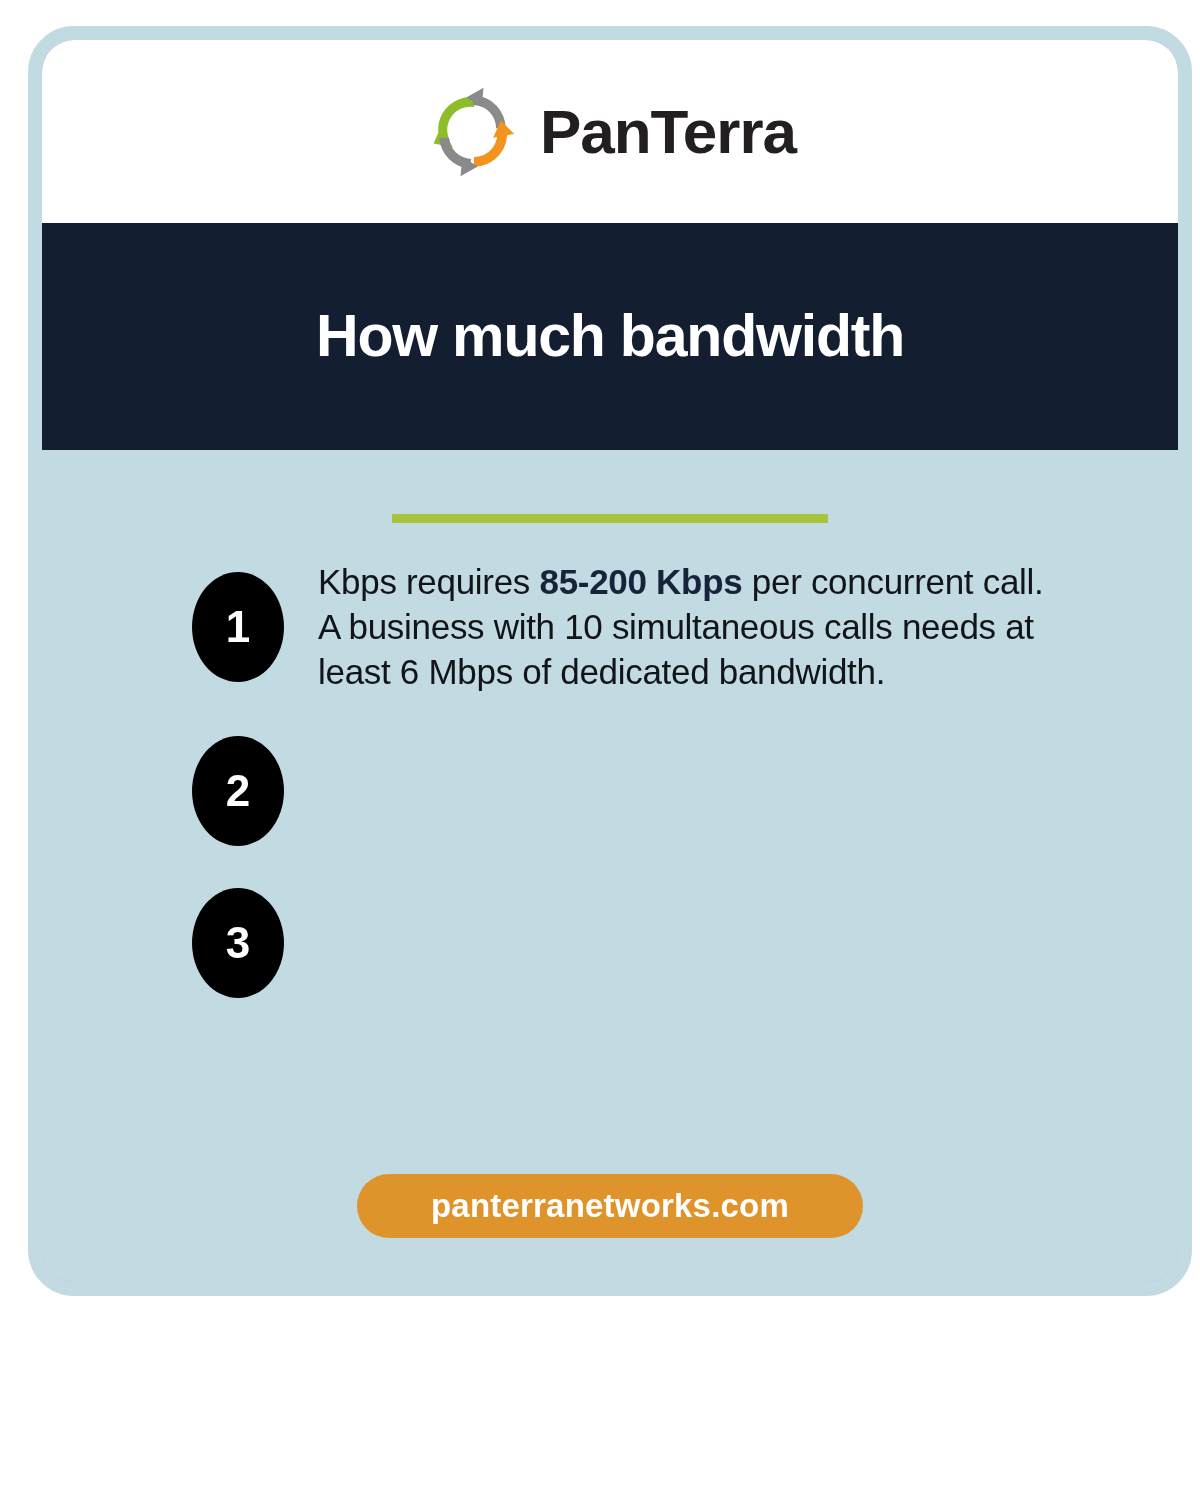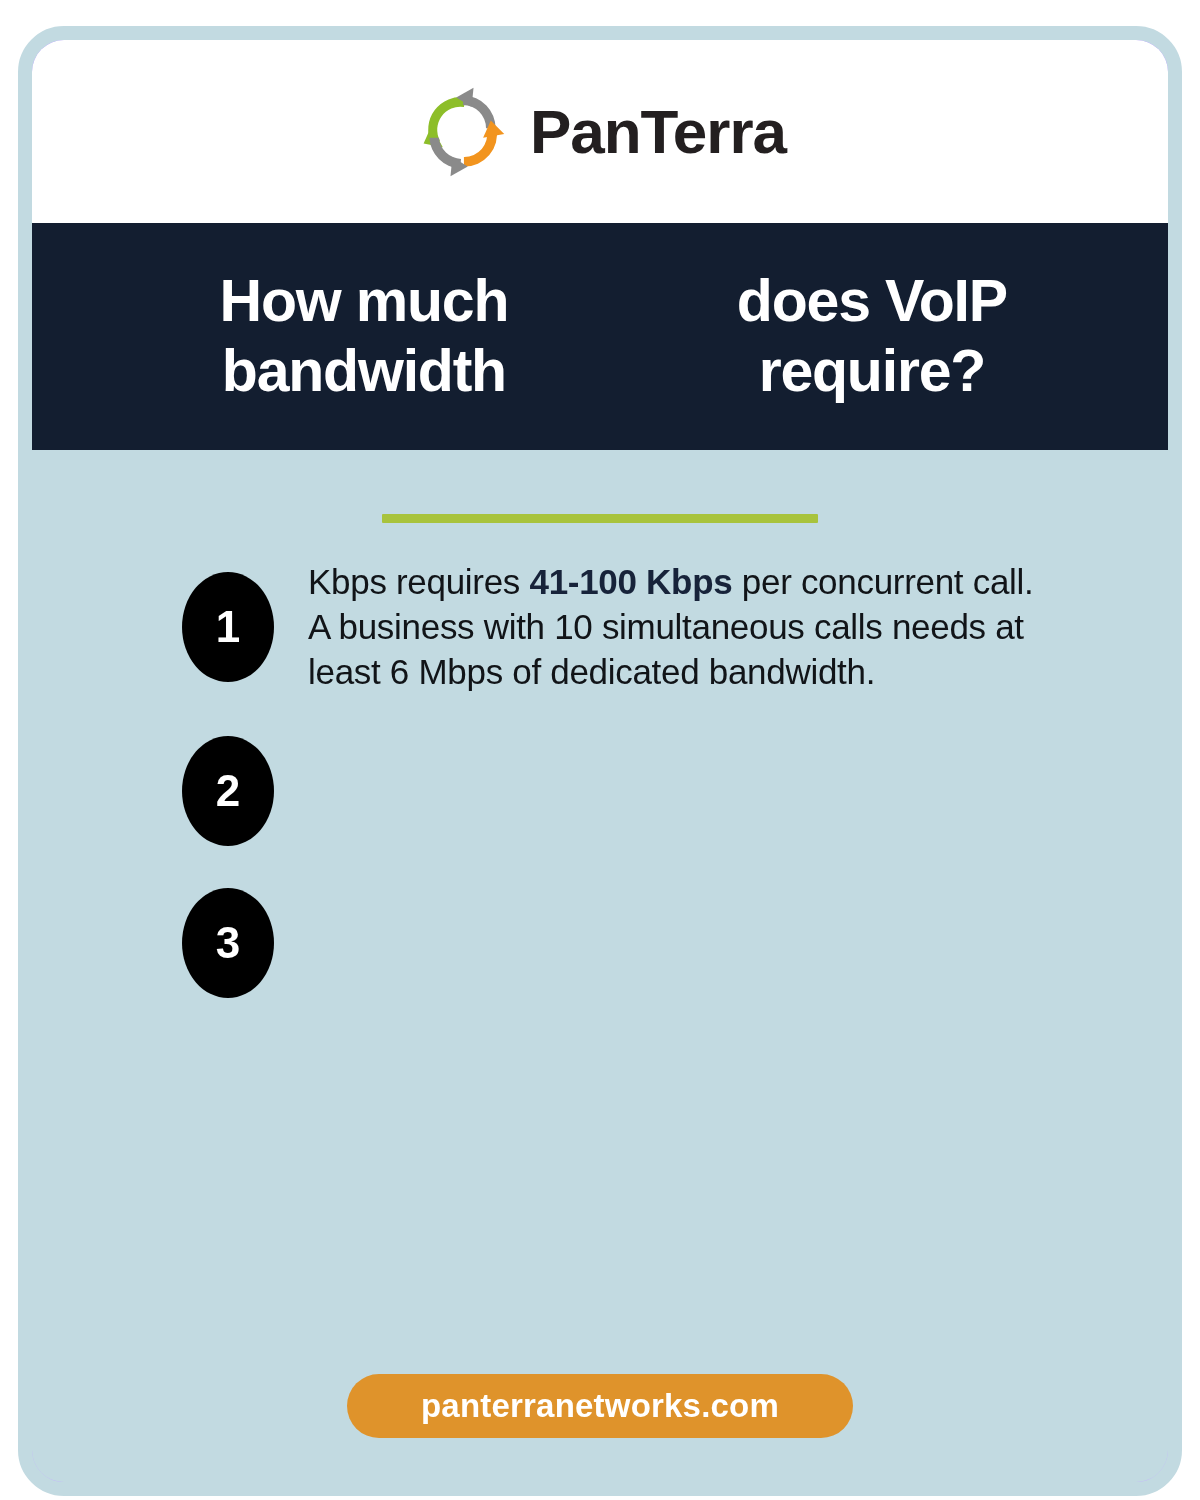--- a/index.html
+++ b/index.html
@@ -7,22 +7,22 @@
   html, body {
     width:1200px;
     height:1500px;
     background:#ffffff;
     font-family:"Liberation Sans", sans-serif;
   }
 
   
   .card-frame{
     position:absolute;
-    left:18px; top:26px;
-    width:1164px; height:1470px;
+    left:28px; top:26px;
+    width:1164px; height:1270px;
     border:14px solid #C2DAE1;
     border-radius:46px;
     background:#c4b5fd;
     overflow:hidden;
   }
 
   
   .logo-header{
     position:absolute;
     left:0; top:0;
@@ -171,32 +171,31 @@
           <path d="M48 88 A34 34 0 0 1 16 56 L26 56 A24 24 0 0 0 49 78 Z" fill="#8A8A8A"></path>
           <path d="M38 96 L56 86 L40 76 Z" fill="#8A8A8A"></path>
         </svg>
       </span>
       <span class="logo-text">PanTerra</span>
     </div>
   </div>
 
   <div class="title-band">
     <div class="title-line">How much bandwidth</div>
-    <div class="title-line">does VoIP require?</div>
   </div>
 
   <div class="body-area">
 
     <div class="divider"></div>
 
     <div class="points">
 
       <div class="point">
         <div class="badge">1</div>
-        <div class="point-text"><span>Kbps requires </span><b>41-100 Kbps</b><span> per concurrent call. A business with 10 simultaneous calls needs at least 6 Mbps of dedicated bandwidth.</span></div>
+        <div class="point-text"><span>Kbps requires </span><b>85-200 Kbps</b><span> per concurrent call. A business with 10 simultaneous calls needs at least 6 Mbps of dedicated bandwidth.</span></div>
       </div>
 
       <div class="point">
         <div class="badge">2</div>
       </div>
 
       <div class="point">
         <div class="badge">3</div>
       </div>
 

